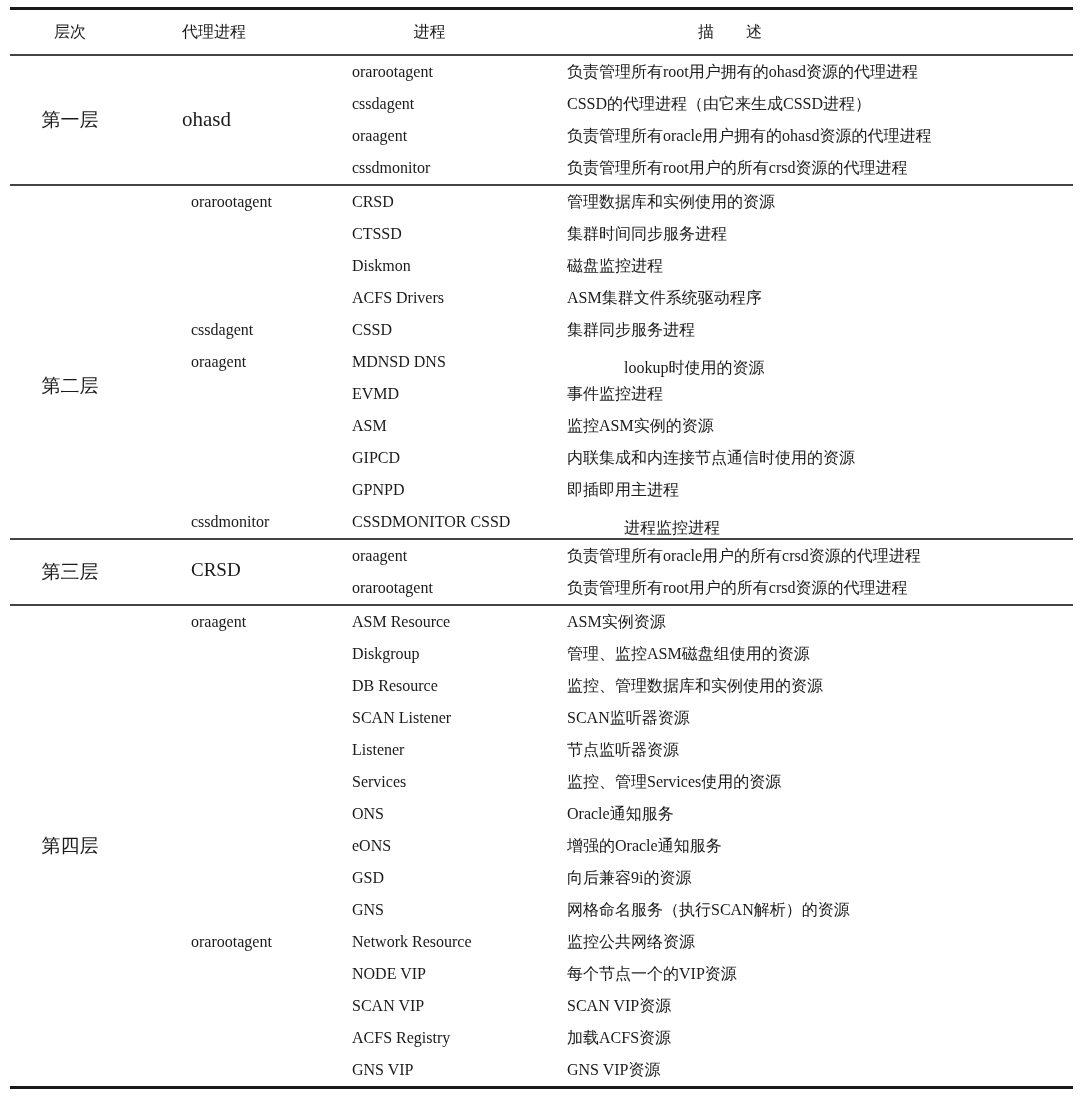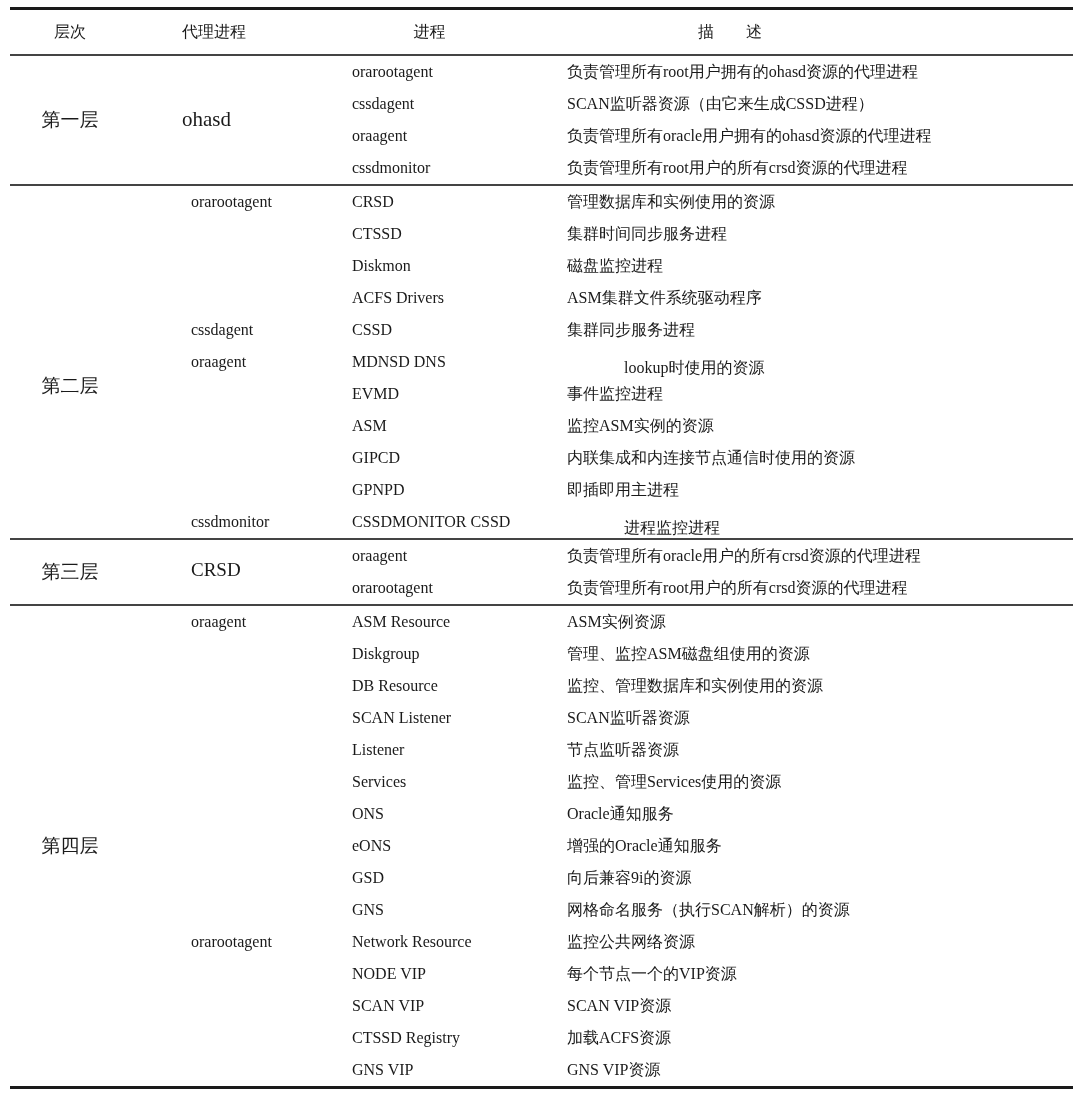--- a/index.html
+++ b/index.html
@@ -42,21 +42,21 @@
         <div class="row">
           <div class="col-layer"></div>
           <div class="col-agent"></div>
           <div class="col-proc">orarootagent</div>
           <div class="col-desc">负责管理所有root用户拥有的ohasd资源的代理进程</div>
         </div>
         <div class="row">
           <div class="col-layer"></div>
           <div class="col-agent"></div>
           <div class="col-proc">cssdagent</div>
-          <div class="col-desc">SCAN监听器资源（由它来生成CSSD进程）</div>
+          <div class="col-desc">CSSD的代理进程（由它来生成CSSD进程）</div>
         </div>
         <div class="row">
           <div class="col-layer"></div>
           <div class="col-agent"></div>
           <div class="col-proc">oraagent</div>
           <div class="col-desc">负责管理所有oracle用户拥有的ohasd资源的代理进程</div>
         </div>
         <div class="row">
           <div class="col-layer"></div>
           <div class="col-agent"></div>
@@ -228,21 +228,21 @@
         </div>
         <div class="row">
           <div class="col-layer"></div>
           <div class="col-agent"></div>
           <div class="col-proc">SCAN VIP</div>
           <div class="col-desc">SCAN VIP资源</div>
         </div>
         <div class="row">
           <div class="col-layer"></div>
           <div class="col-agent"></div>
-          <div class="col-proc">CTSSD Registry</div>
+          <div class="col-proc">ACFS Registry</div>
           <div class="col-desc">加载ACFS资源</div>
         </div>
         <div class="row">
           <div class="col-layer"></div>
           <div class="col-agent"></div>
           <div class="col-proc">GNS VIP</div>
           <div class="col-desc">GNS VIP资源</div>
         </div>
       </div>
     </div>

